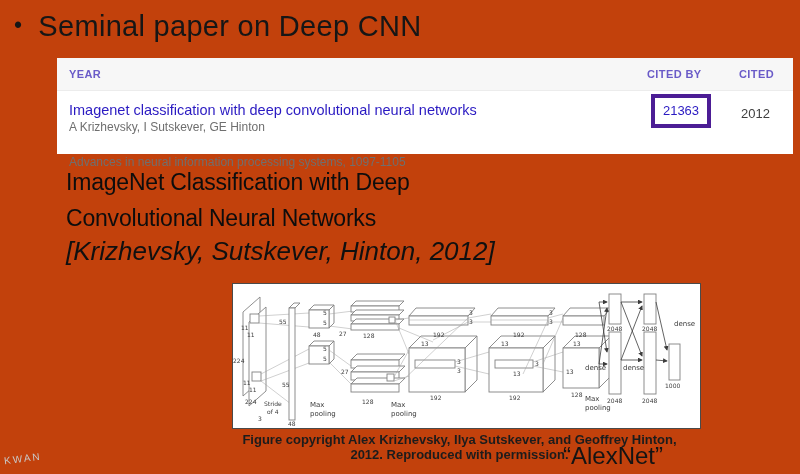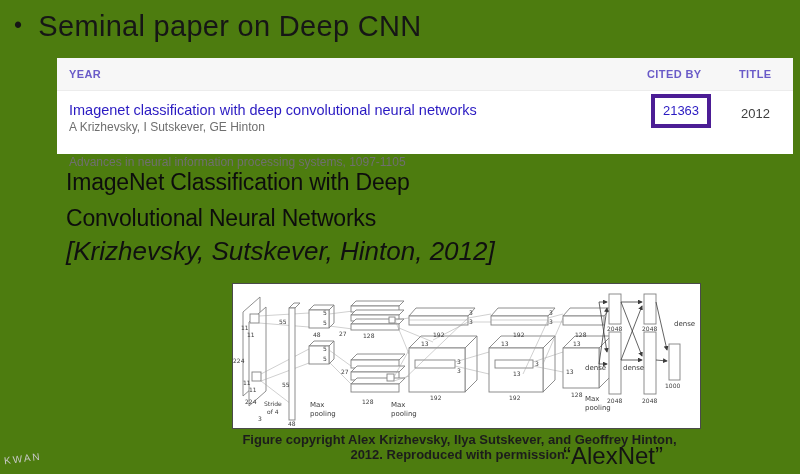--- a/index.html
+++ b/index.html
@@ -1,16 +1,16 @@
 <!DOCTYPE html>
 <html><head>
 <meta charset="utf-8">
 <style>
   html,body{margin:0;padding:0;background:#fff;}
-  .slide{position:relative;width:800px;height:474px;background:#4d7c0f;overflow:hidden;
+  .slide{position:relative;width:800px;height:474px;background:#c2410c;overflow:hidden;
          font-family:"Liberation Sans",sans-serif;color:#151515;}
 
   
   .slide-title{position:absolute;left:12px;top:10px;font-size:29px;letter-spacing:.3px;
                color:#161616;white-space:nowrap;}
   .slide-title .bullet{display:inline-block;font-size:23px;vertical-align:middle;
                        margin:0 16px 6px 2px;}
 
   
   .scholar{position:absolute;left:57px;top:58px;width:736px;height:96px;background:#fff;}
@@ -60,21 +60,21 @@
 <body>
 
 <div class="slide">
 
   <div class="slide-title"><span class="bullet">•</span><span>Seminal paper on Deep CNN</span></div>
 
   <div class="scholar">
     <div class="sch-header"></div>
     <span class="sch-col col-title">YEAR</span>
     <span class="sch-col col-cited">CITED BY</span>
-    <span class="sch-col col-year">TITLE</span>
+    <span class="sch-col col-year">CITED</span>
 
     <span class="paper-title">Imagenet classification with deep convolutional neural networks</span>
     <span class="paper-authors">A Krizhevsky, I Sutskever, GE Hinton</span>
     <span class="paper-venue">Advances in neural information processing systems, 1097-1105</span>
 
     <span class="cited-box">21363</span>
     <span class="year-val">2012</span>
   </div>
 
   <div class="paper-heading">

